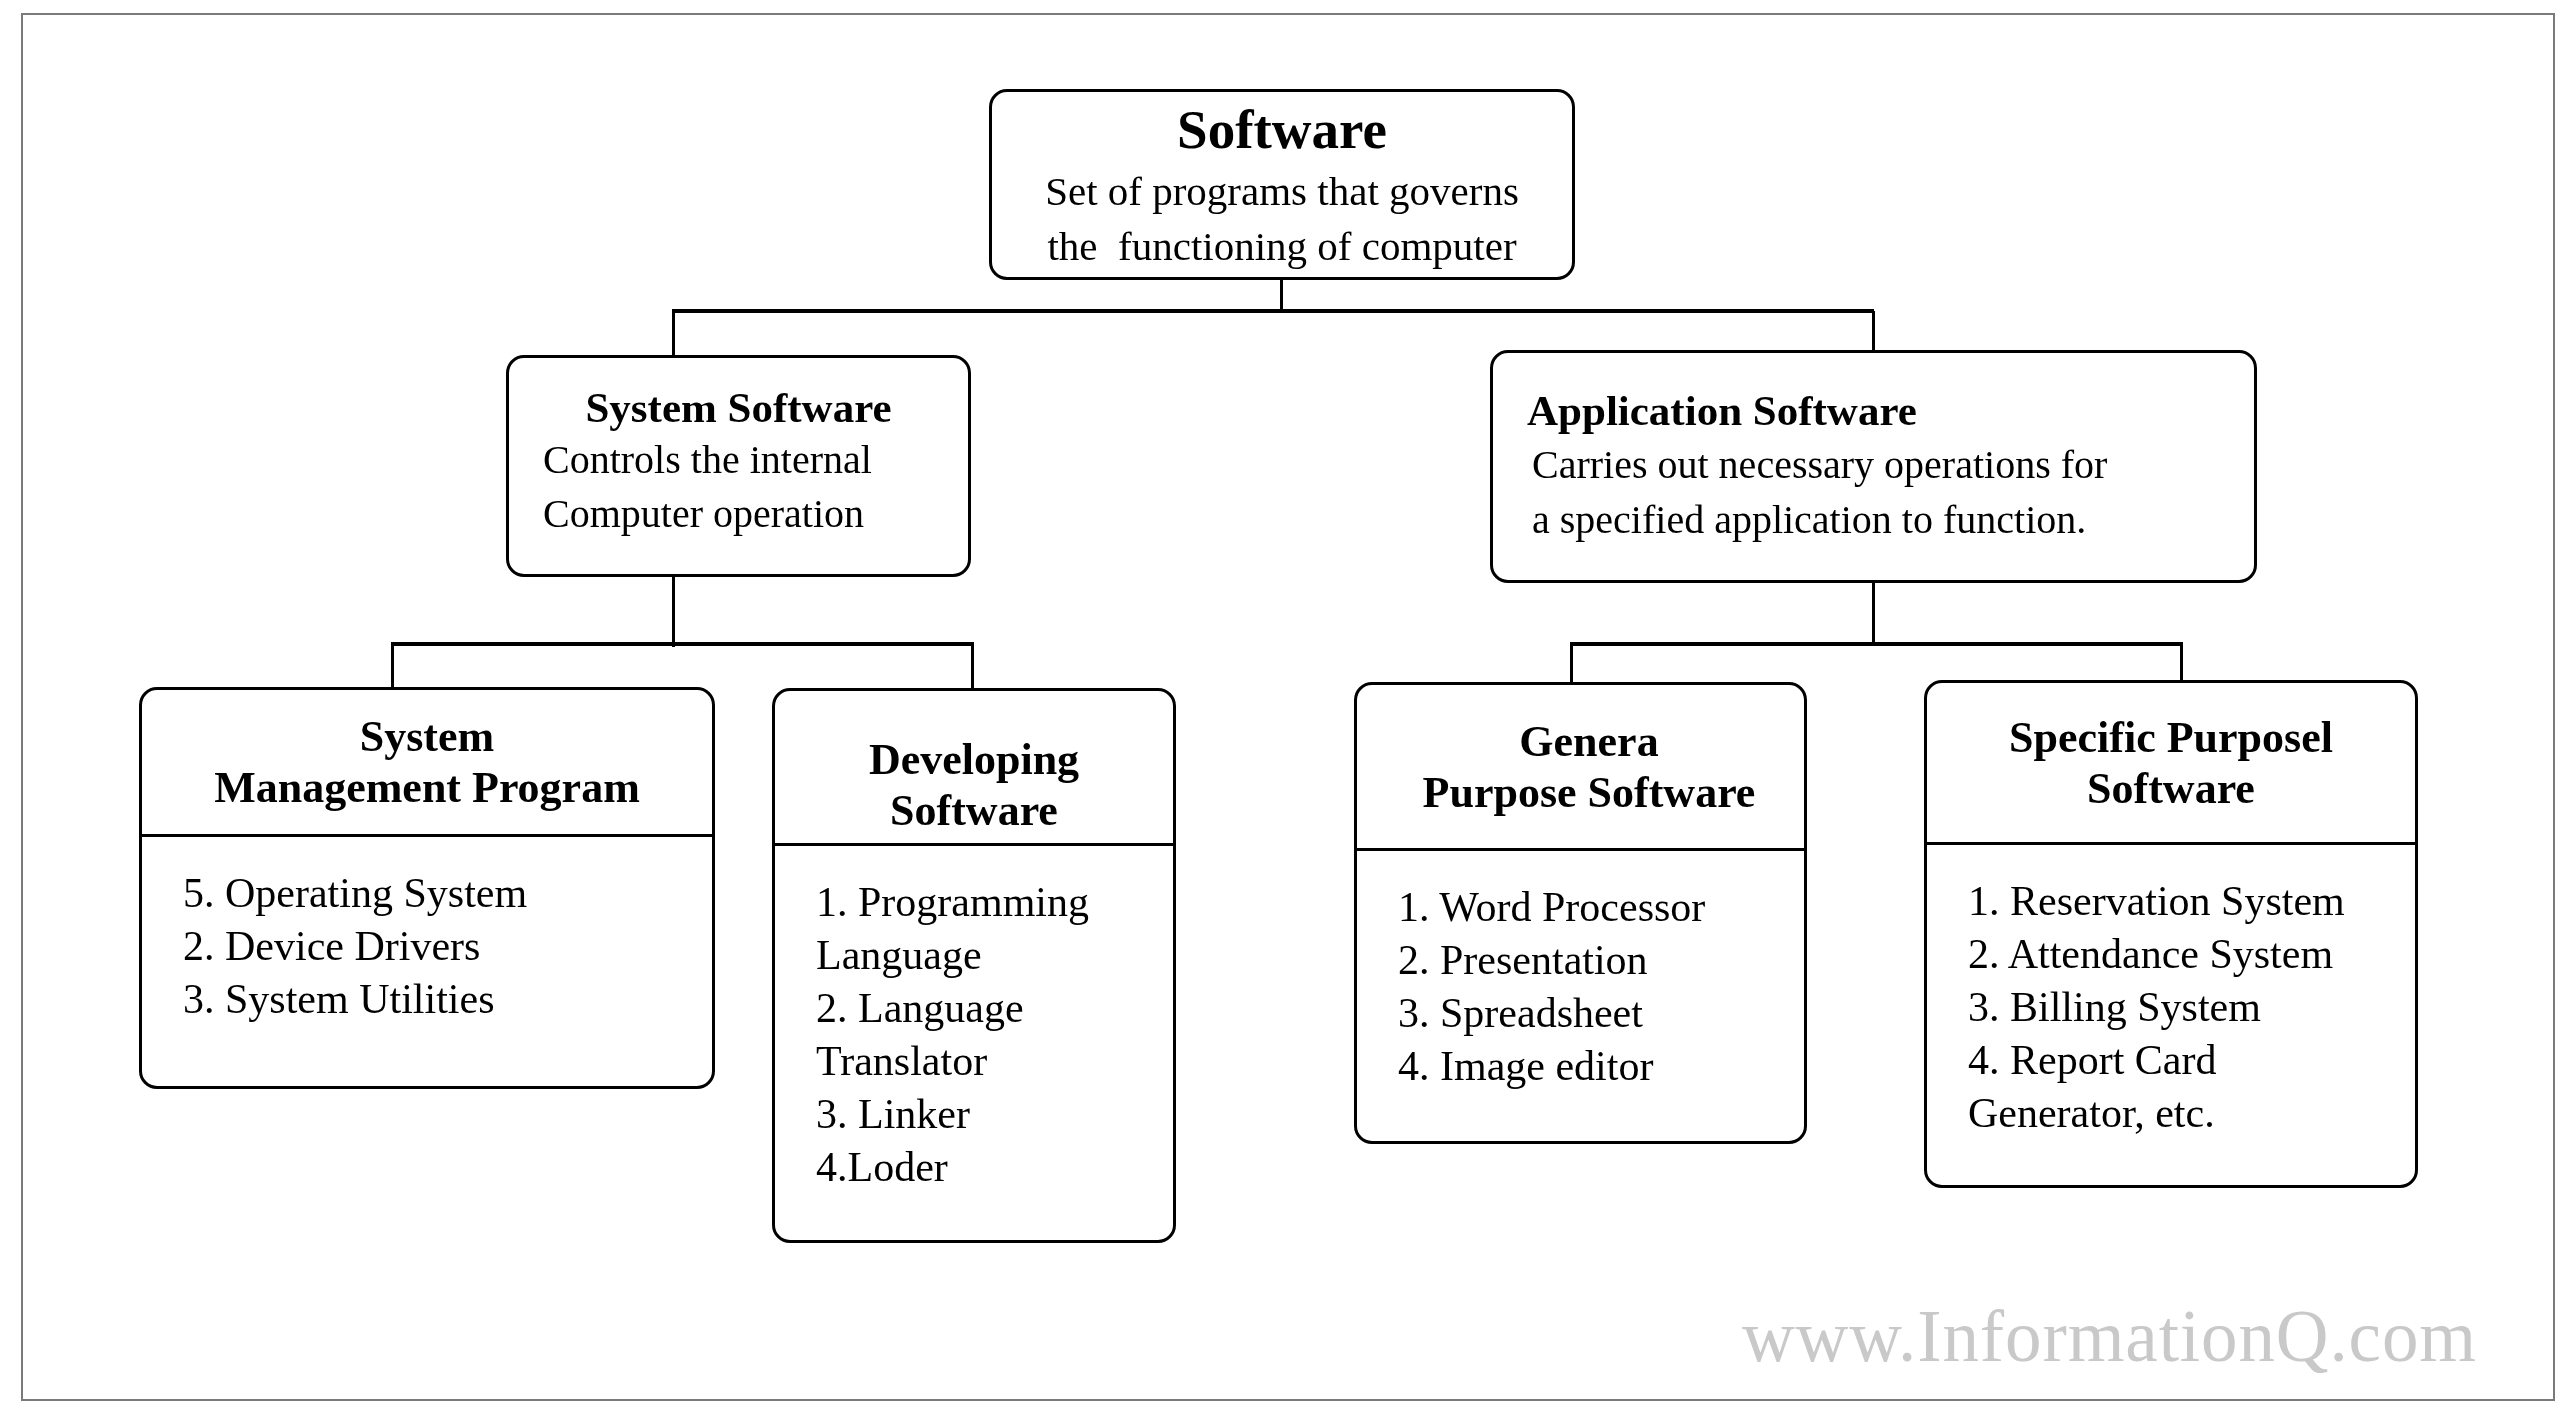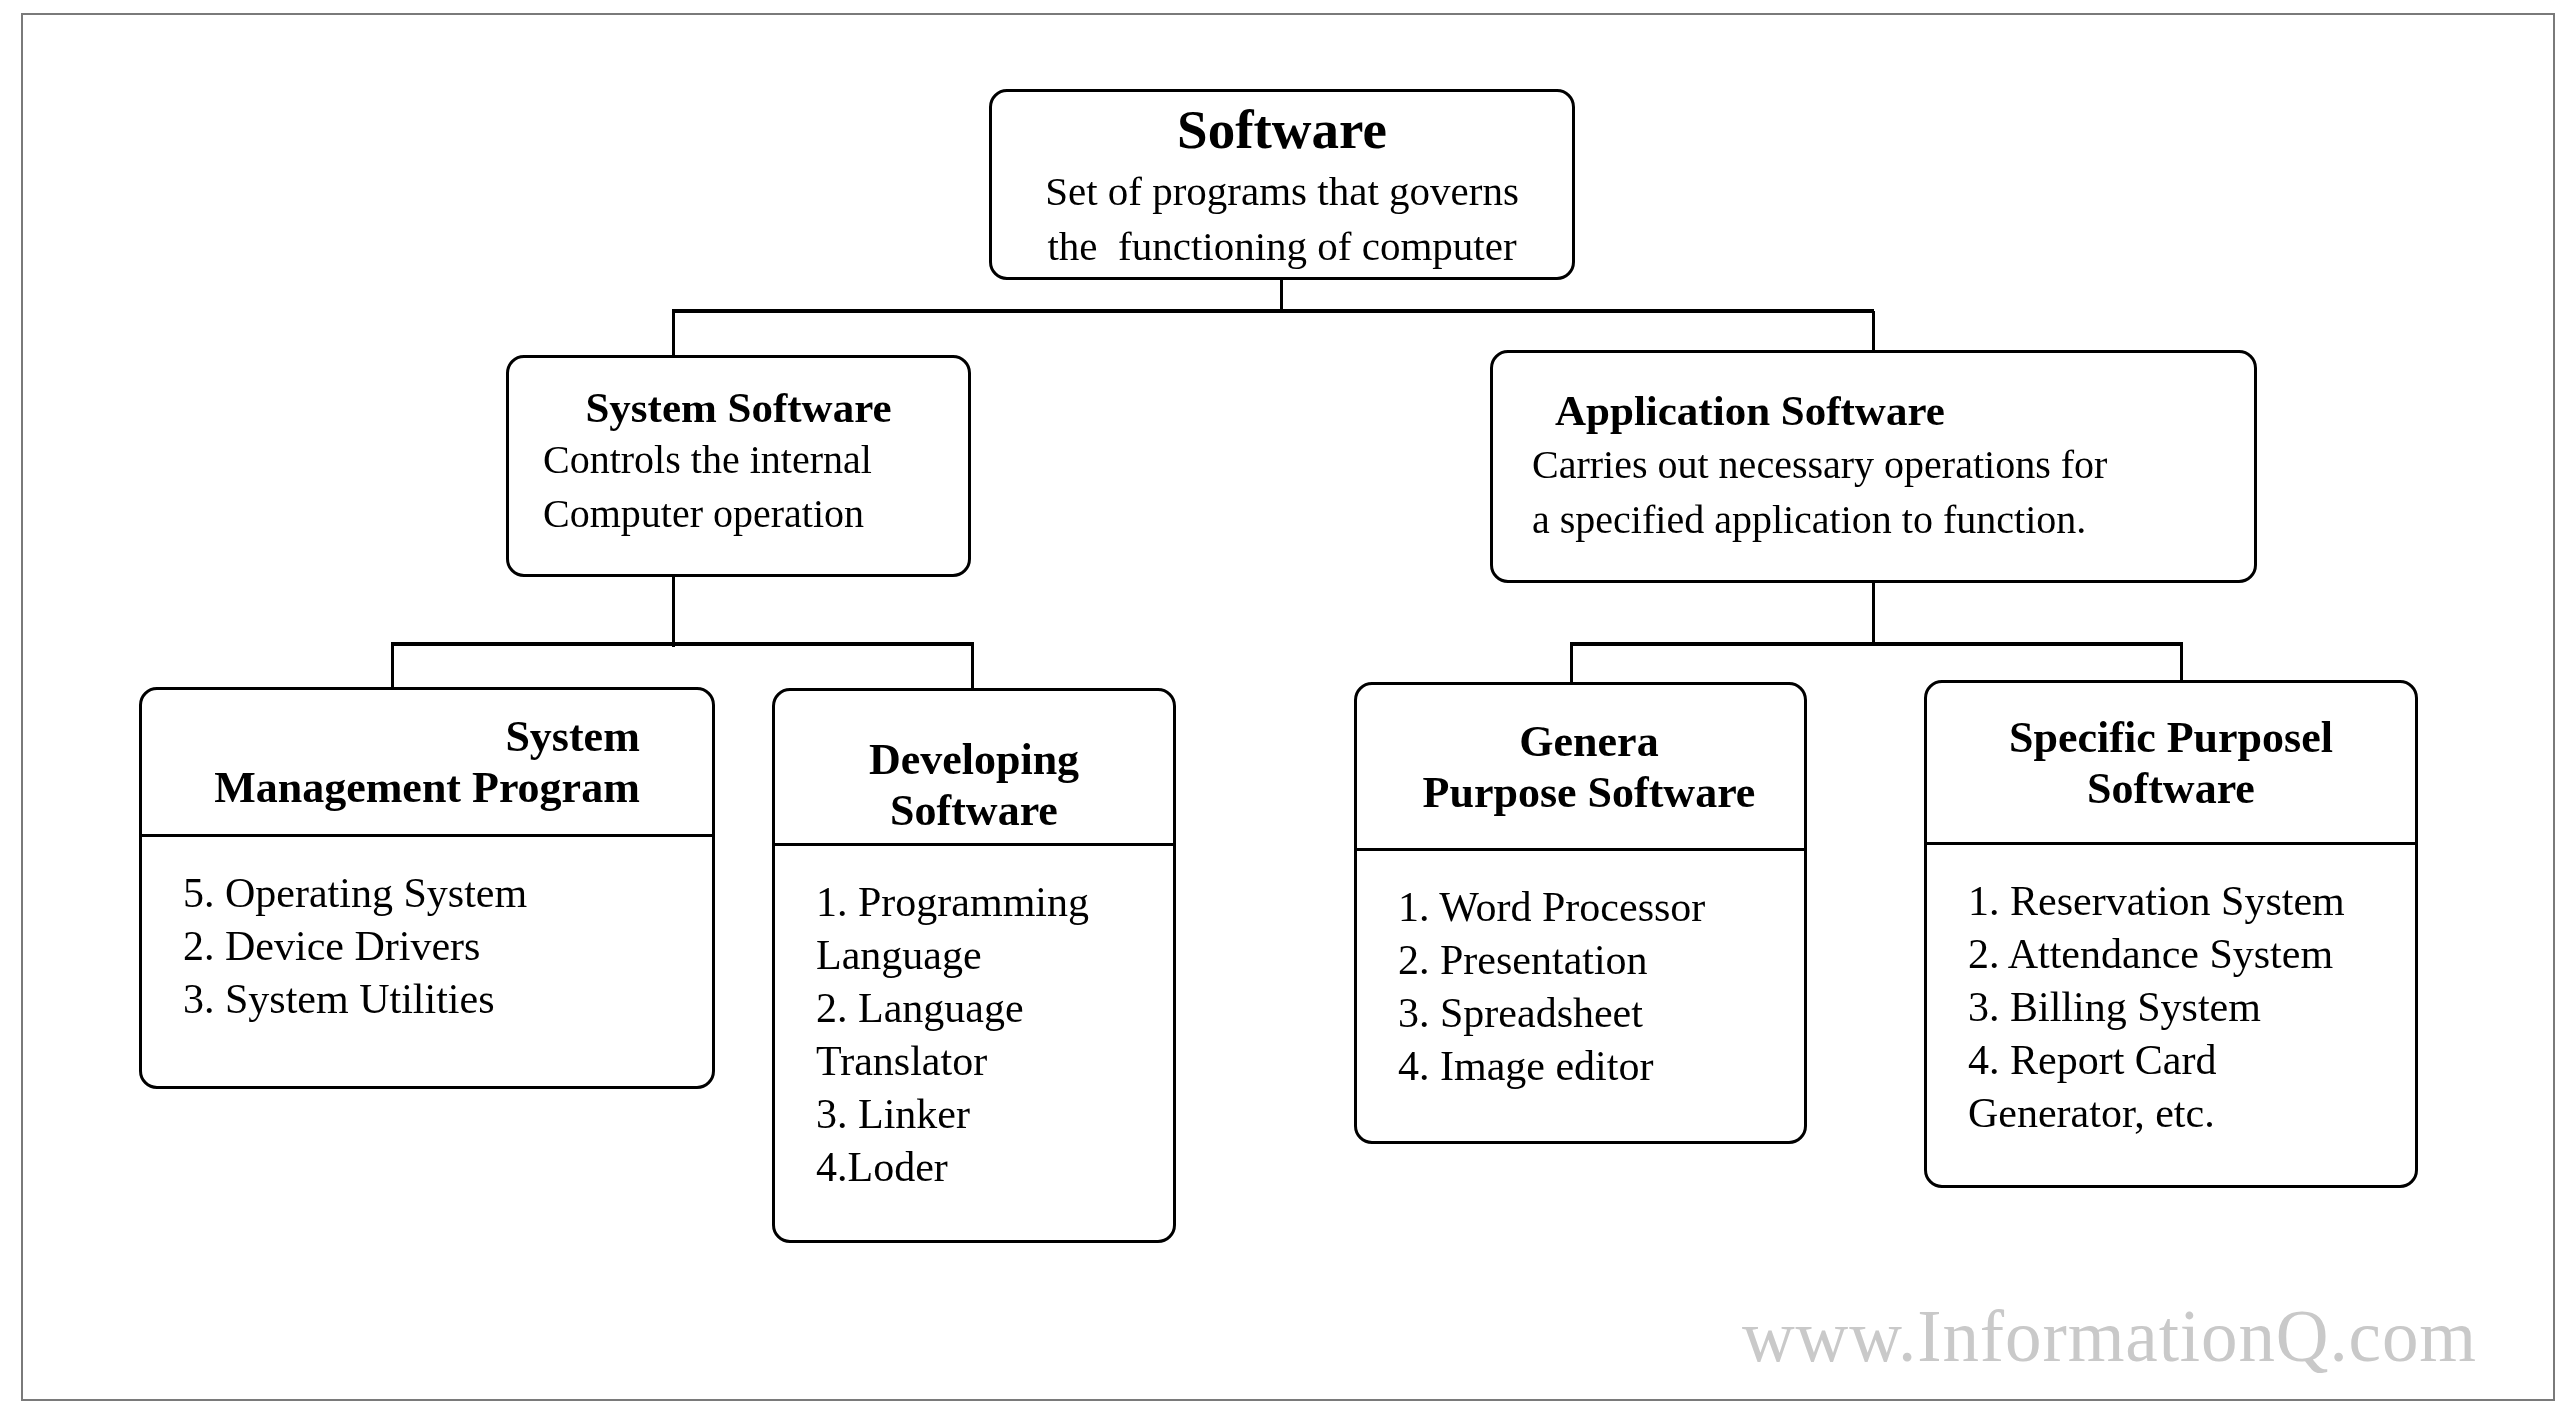--- a/index.html
+++ b/index.html
@@ -12,30 +12,30 @@
   .line{position:absolute;background:#000;}
   
   .root-box{left:989px;top:89px;width:586px;height:191px;text-align:center;padding-top:3.6px;}
   .root-title{font-size:55px;line-height:68px;font-weight:700;}
   .root-body{font-size:41px;line-height:55px;white-space:pre-wrap;}
   
   .sys-box{left:472px;top:355px;width:465px;height:222px;padding-top:25px;margin-left:34px;}
   .sys-title{font-size:43px;line-height:50px;font-weight:700;text-align:center;}
   .sys-body{font-size:40px;line-height:54px;padding-left:34px;white-space:pre-wrap;}
   .app-box{left:1490px;top:350px;width:767px;height:233px;padding-top:32px;}
-  .app-title{font-size:43px;line-height:52px;font-weight:700;padding-left:62px;}
+  .app-title{font-size:43px;line-height:52px;font-weight:700;padding-left:34px;}
   .app-body{font-size:40px;line-height:55px;padding-left:39px;white-space:pre-wrap;}
   
   .leaf-title{display:flex;align-items:center;justify-content:center;text-align:center;
               border-bottom:3.6px solid #000;font-weight:700;font-size:44px;line-height:51px;
               white-space:pre-wrap;}
   .leaf-list{padding:30px 10.7px 0 41px;font-size:42px;line-height:53px;}
   .list-line{white-space:pre-wrap;}
   .mgmt-box{left:139px;top:687px;width:576px;height:402px;}
-  .mgmt-box .leaf-title{height:144px;text-align:right;}
+  .mgmt-box .leaf-title{height:144px;}
   .dev-box{left:772px;top:688px;width:404px;height:555px;}
   .dev-box .leaf-title{height:116px;margin-top:36px;}
   .gen-box{left:1354px;top:682px;width:453px;height:462px;}
   .gen-box .leaf-title{height:163px;padding-left:17px;}
   .spec-box{left:1924px;top:680px;width:494px;height:508px;}
   .spec-box .leaf-title{height:159px;}
   
   .v-root{left:1280px;top:278px;width:2.7px;height:33px;}
   .bar1  {left:672px; top:309px;width:1202px;height:4.4px;}
   .d1l   {left:672px; top:311px;width:2.7px;height:46px;}

